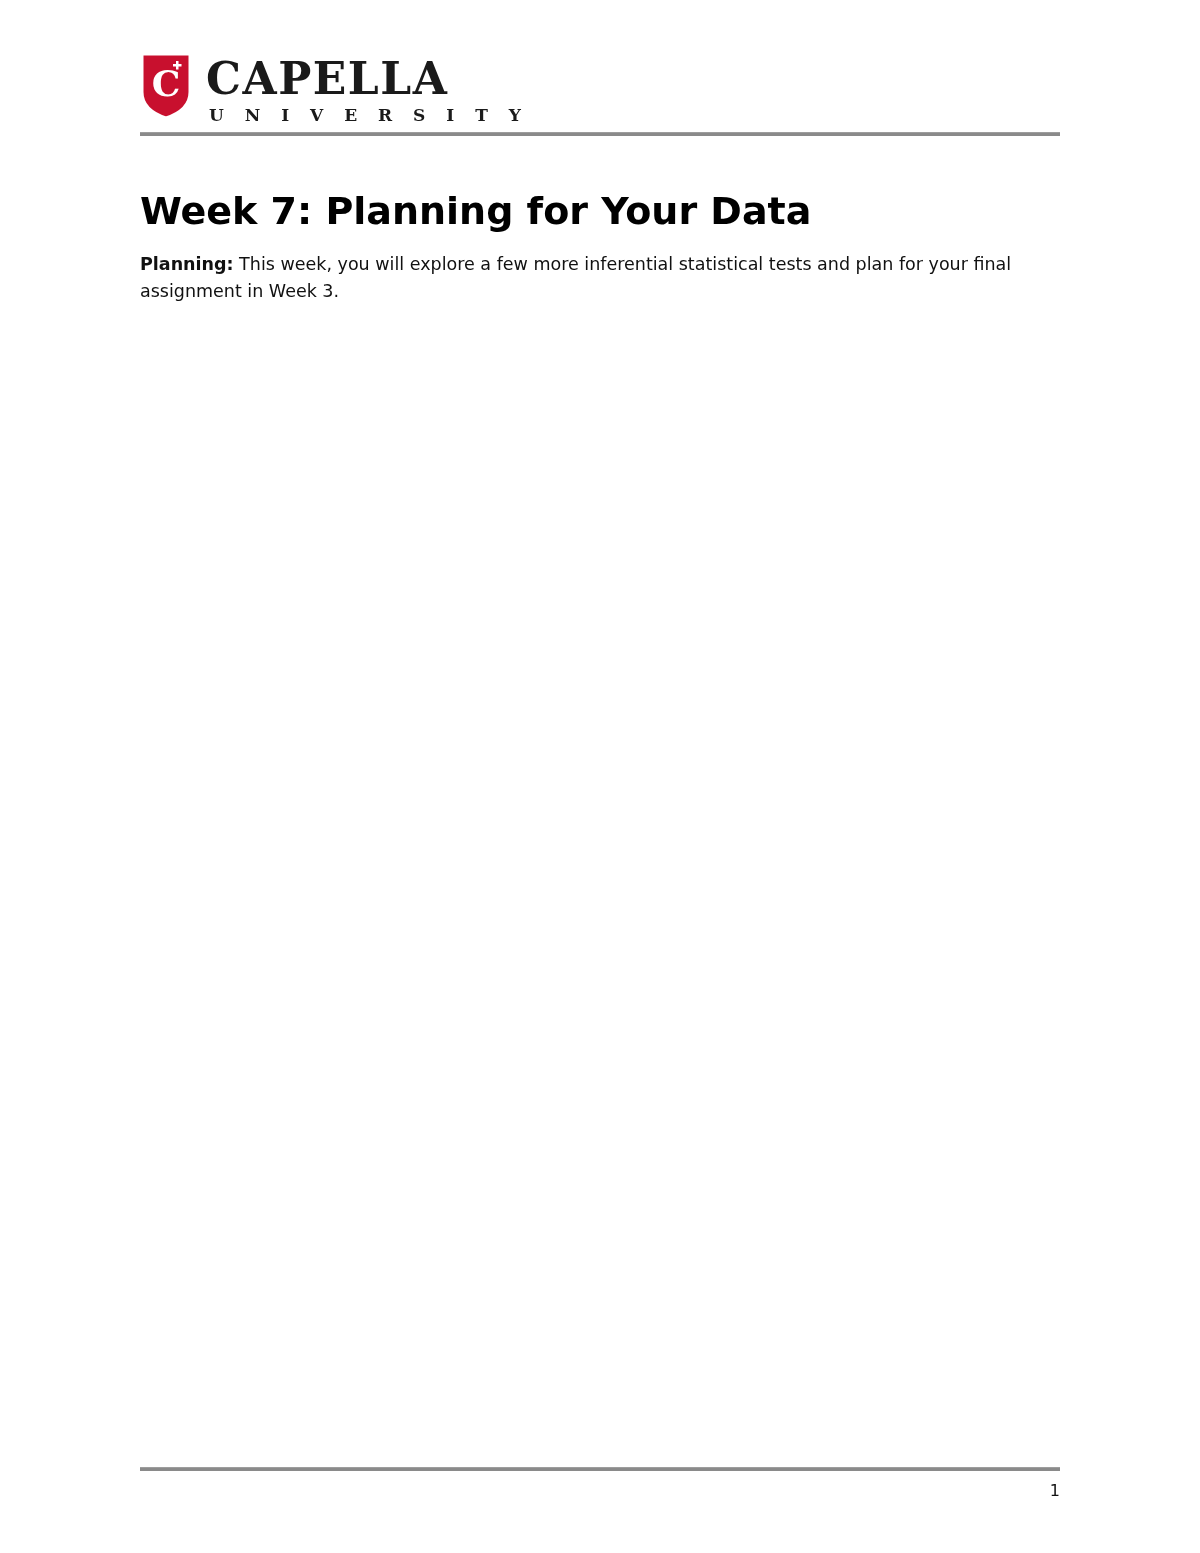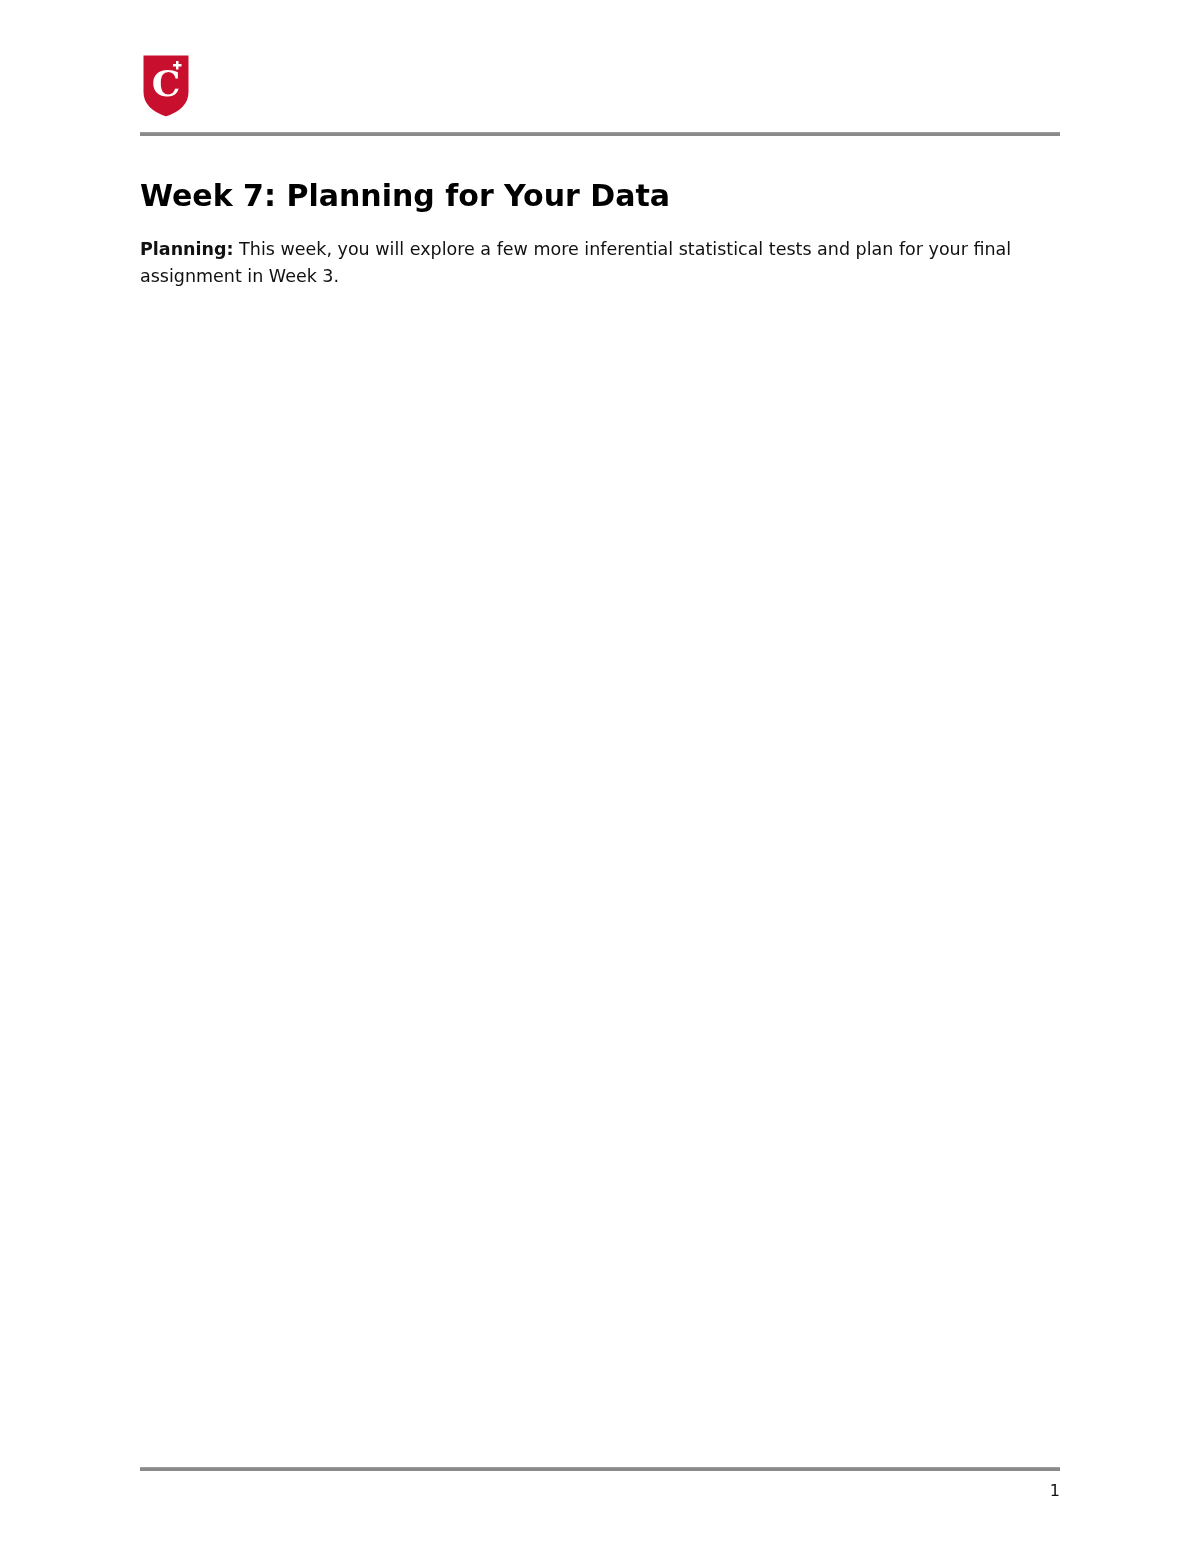--- a/index.html
+++ b/index.html
@@ -80,23 +80,23 @@
   }
 
   
   .content {
     padding-top: 42px;
   }
 
   .doc-title {
     font-family: "DejaVu Sans", sans-serif;
     font-weight: bold;
-    font-size: 30px;
+    font-size: 38px;
     line-height: 36px;
-    margin: 0 0 22px 0;
+    margin: 15px 0 22px 0;
     color: #000000;
   }
 
   .para {
     font-size: 17.5px;
     line-height: 27px;
     margin: 0 0 22px 0;
     color: #111111;
     max-width: 900px;
   }
@@ -135,20 +135,24 @@
 
       <div class="logo-shield">
         <svg width="52" height="68" viewBox="0 0 52 68" xmlns="http://www.w3.org/2000/svg">
           <path d="M2 2 H50 V40 C50 54 38 62 26 66 C14 62 2 54 2 40 Z" fill="#c8102e"></path>
           <path d="M2 2 H50 V40 C50 54 38 62 26 66 C14 62 2 54 2 40 Z" fill="none" stroke="#ffffff" stroke-width="3"></path>
           <text x="26" y="44" font-family="DejaVu Serif, serif" font-size="36" font-weight="bold" fill="#ffffff" text-anchor="middle">C</text>
           <path d="M33 12 L36 12 L36 9 L38.5 9 L38.5 12 L41.5 12 L41.5 14.5 L38.5 14.5 L38.5 17.5 L36 17.5 L36 14.5 L33 14.5 Z" fill="#ffffff"></path>
         </svg>
       </div>
 
+      <div class="logo-words">
+        <div class="logo-capella">CAPELLA</div>
+        <div class="logo-university">U N I V E R S I T Y</div>
+      </div>
     </div>
 
     <div class="header-rule"></div>
   </div>
 
   <div class="content">
     <h1 class="doc-title">Week 7: Planning for Your Data</h1>
 
     <p class="para">
       <span class="lead">Planning:</span><span> This week, you will explore a few more inferential statistical tests and plan for your final assignment in Week 3.</span>

